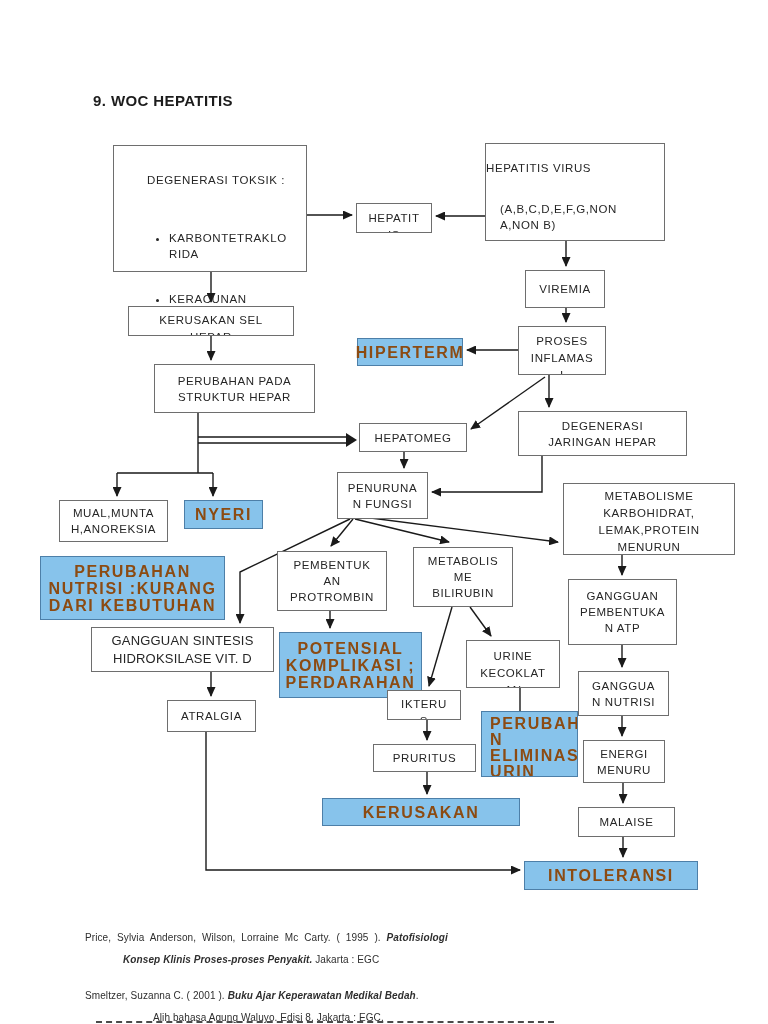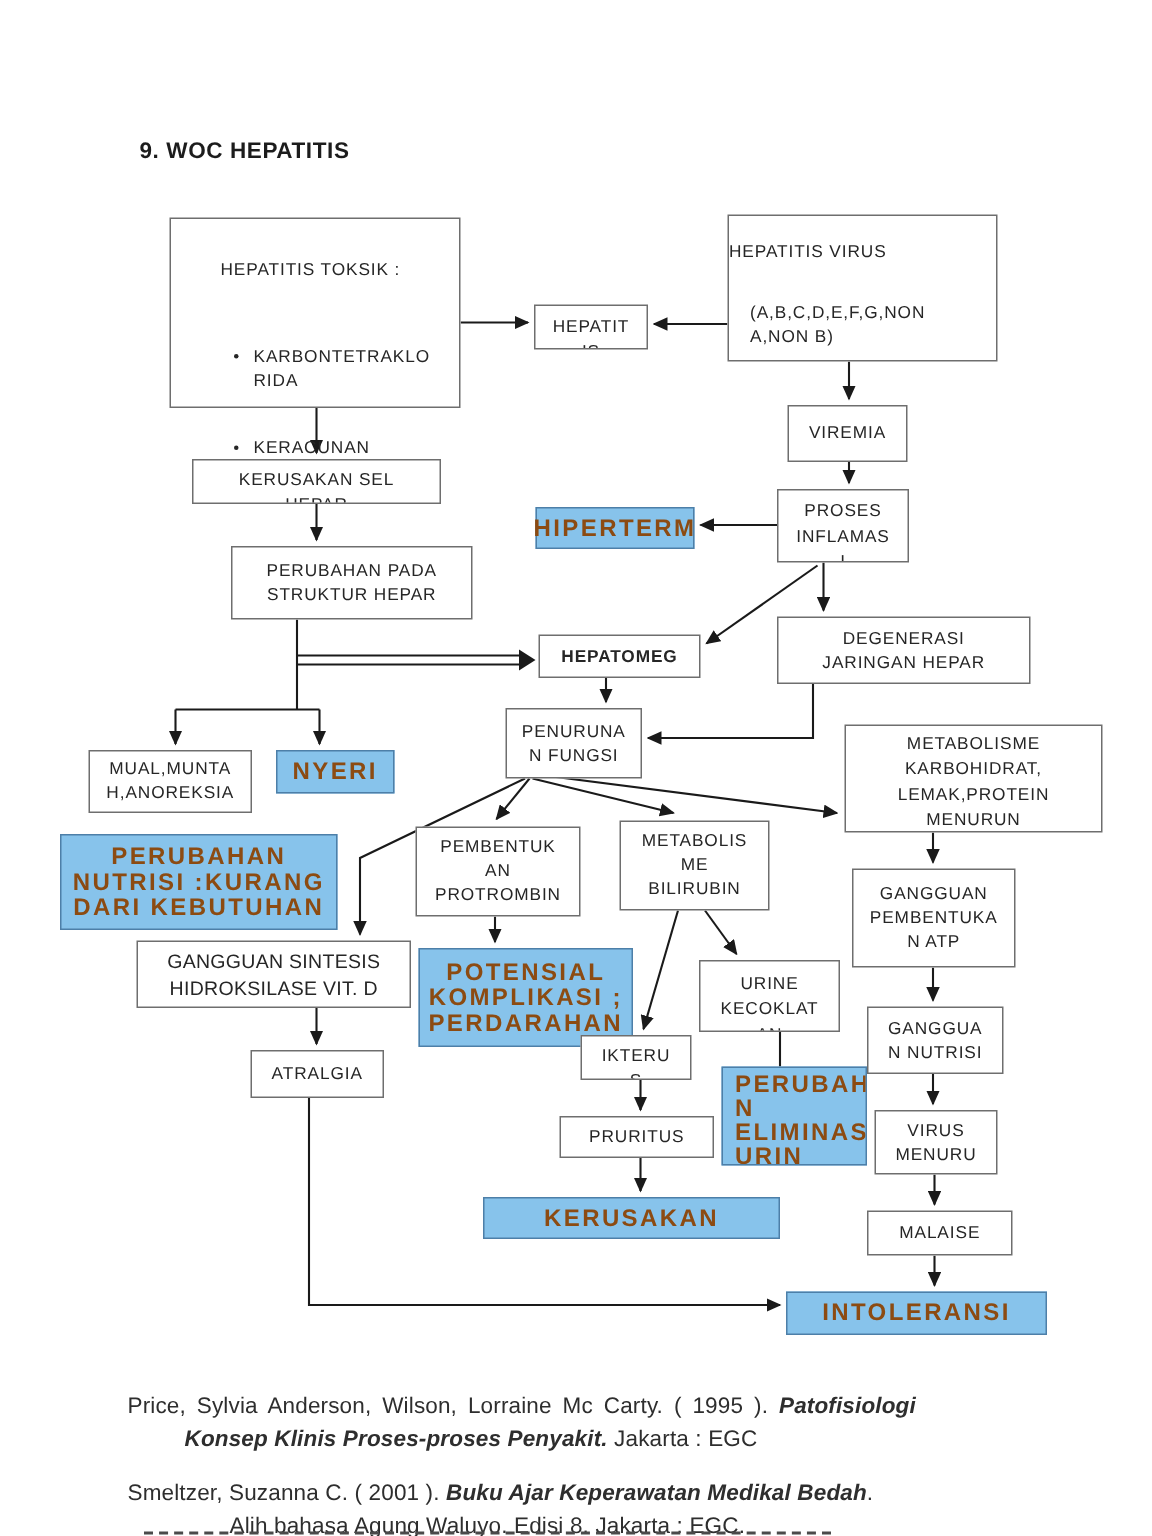--- a/index.html
+++ b/index.html
@@ -18,21 +18,21 @@
   .leftalign{justify-content:flex-start;text-align:left;}
   
   .node.toksik{display:block;text-align:left;padding:10px 6px 0 33px;}
   .toksik-title{margin-bottom:10px;}
   .toksik-list{margin:0;padding-left:22px;}
   .toksik-list li{width:118px;margin-bottom:13px;}
   
   .node.virus{display:block;text-align:left;}
   .virus-sub{width:150px;margin:9px auto 0 auto;}
   
-  .ref-line{position:absolute;font-size:15px;line-height:20px;color:#2e2e2e;
+  .ref-line{position:absolute;font-size:10px;line-height:20px;color:#2e2e2e;
         letter-spacing:.1px;white-space:nowrap;}
   .ref-line .bi{font-weight:bold;font-style:italic;}
   .ws{word-spacing:3px;}
   #remnant{position:absolute;left:96px;top:1021px;width:458px;height:0;
         border-top:2px dashed #4a4a4a;}
 </style>
 </head>
 <body>
 
 <div id="page">
@@ -76,21 +76,21 @@
       <path d="M520 688 L520 711"></path>
       <path d="M427 720 L427 740" marker-end="url(#ah)"></path>
       <path d="M427 772 L427 794" marker-end="url(#ah)"></path>
       <path d="M330 611 L330 628" marker-end="url(#ah)"></path>
       <path d="M206 732 L206 870 L520 870" marker-end="url(#ah)"></path>
       <path d="M211 672 L211 696" marker-end="url(#ah)"></path>
     </g>
   </svg>
 
   <div class="node toksik" style="left:113px;top:145px;width:194px;height:127px;">
-    <div class="toksik-title">HEPATITIS TOKSIK :</div>
+    <div class="toksik-title">DEGENERASI TOKSIK :</div>
     <ul class="toksik-list">
       <li>KARBONTETRAKLO RIDA</li>
       <li>KERACUNAN JAMUR</li>
     </ul>
   </div>
 
   <div class="node virus" style="left:485px;top:143px;width:180px;height:98px;">
     <div>HEPATITIS VIRUS</div>
     <div class="virus-sub">(A,B,C,D,E,F,G,NON A,NON B)</div>
   </div>
@@ -108,21 +108,21 @@
 I</div>
 
   <div class="node blue" style="left:357px;top:338px;width:106px;height:28px;">HIPERTERM</div>
 
   <div class="node" style="left:154px;top:364px;width:161px;height:49px;">PERUBAHAN PADA
 STRUKTUR HEPAR</div>
 
   <div class="node" style="left:518px;top:411px;width:169px;height:45px;">DEGENERASI
 JARINGAN HEPAR</div>
 
-  <div class="node" style="left:359px;top:423px;width:108px;height:29px;font-weight:bold;">HEPATOMEG</div>
+  <div class="node" style="left:359px;top:423px;width:108px;height:29px;">HEPATOMEG</div>
 
   <div class="node" style="left:337px;top:472px;width:91px;height:47px;">PENURUNA
 N FUNGSI</div>
 
   <div class="node clip" style="left:563px;top:483px;width:172px;height:72px;padding-top:4px;line-height:17px;">METABOLISME
 KARBOHIDRAT,
 LEMAK,PROTEIN
 MENURUN</div>
 
   <div class="node" style="left:59px;top:500px;width:109px;height:42px;">MUAL,MUNTA
@@ -163,21 +163,21 @@
   <div class="node clip" style="left:387px;top:690px;width:74px;height:30px;padding-top:5px;line-height:17px;">IKTERU
 S</div>
 
   <div class="node" style="left:167px;top:700px;width:89px;height:32px;">ATRALGIA</div>
 
   <div class="node blue clip leftalign" style="left:481px;top:711px;width:97px;height:66px;padding:4px 0 0 8px;line-height:16px;">PERUBAHA
 N
 ELIMINASI
 URIN</div>
 
-  <div class="node" style="left:583px;top:740px;width:82px;height:43px;">VIRUS
+  <div class="node" style="left:583px;top:740px;width:82px;height:43px;">ENERGI
 MENURU</div>
 
   <div class="node" style="left:373px;top:744px;width:103px;height:28px;">PRURITUS</div>
 
   <div class="node blue" style="left:322px;top:798px;width:198px;height:28px;">KERUSAKAN</div>
 
   <div class="node" style="left:578px;top:807px;width:97px;height:30px;">MALAISE</div>
 
   <div class="node blue" style="left:524px;top:861px;width:174px;height:29px;">INTOLERANSI</div>
 

